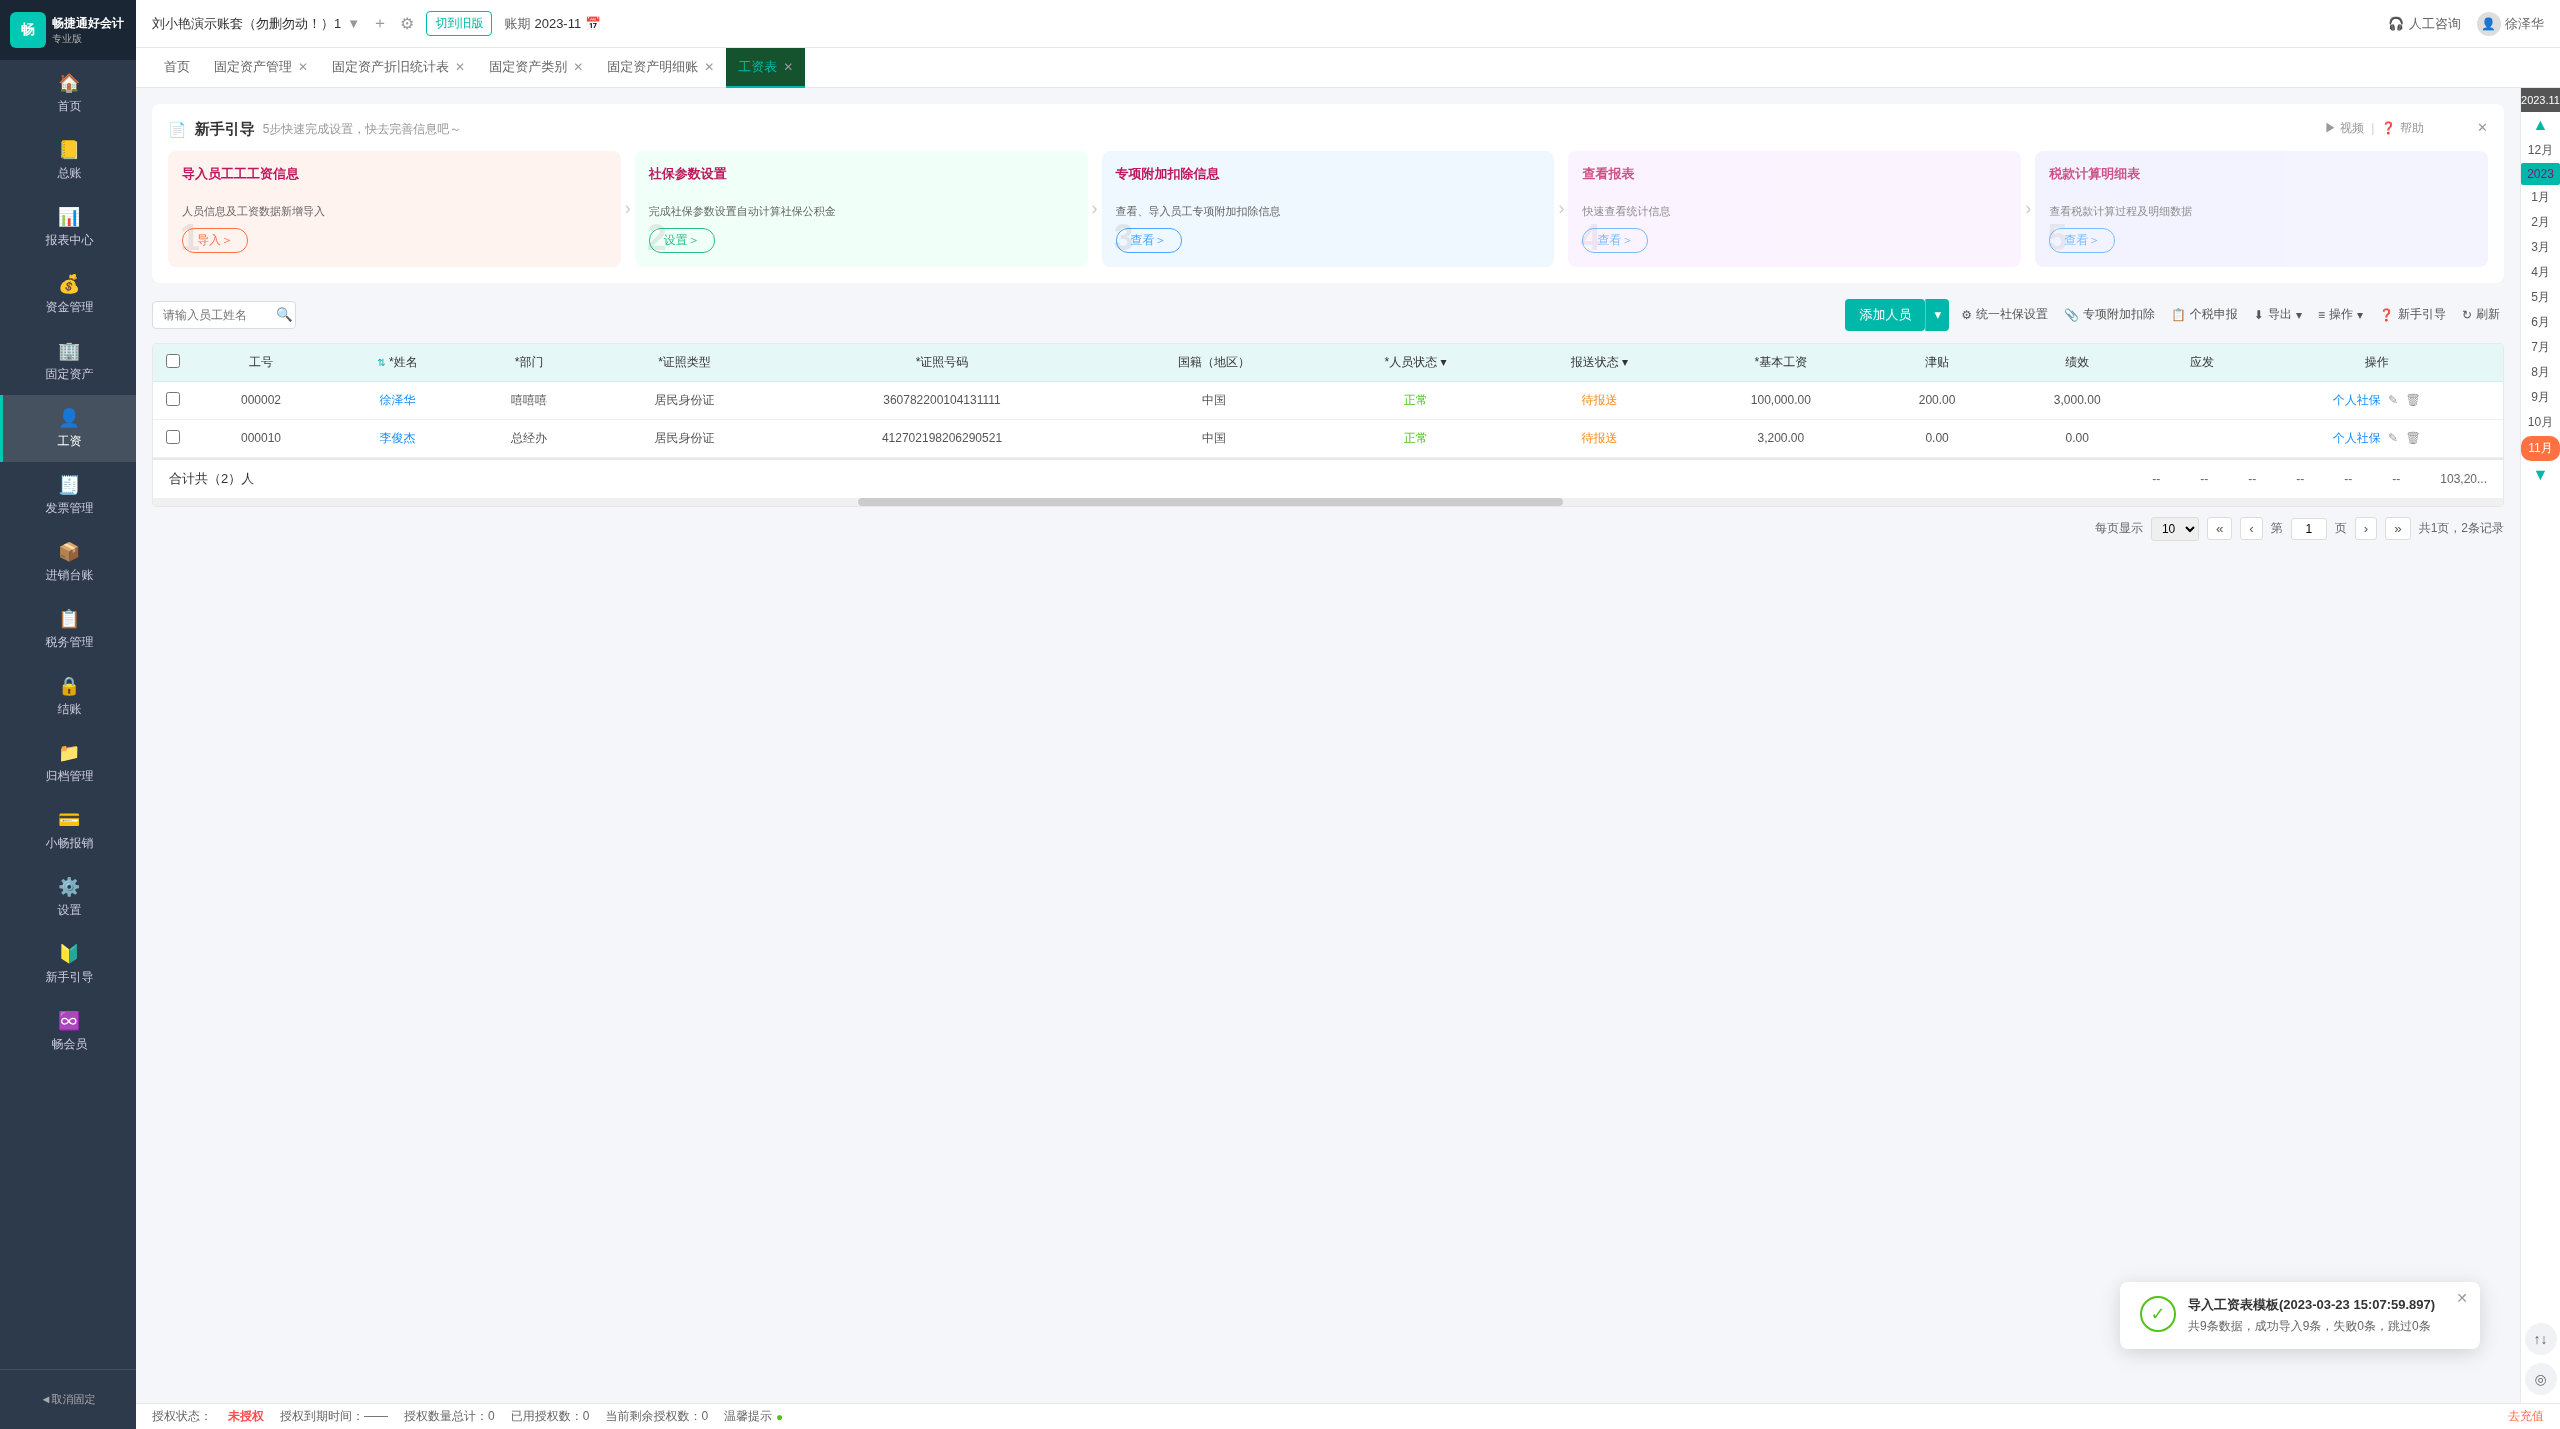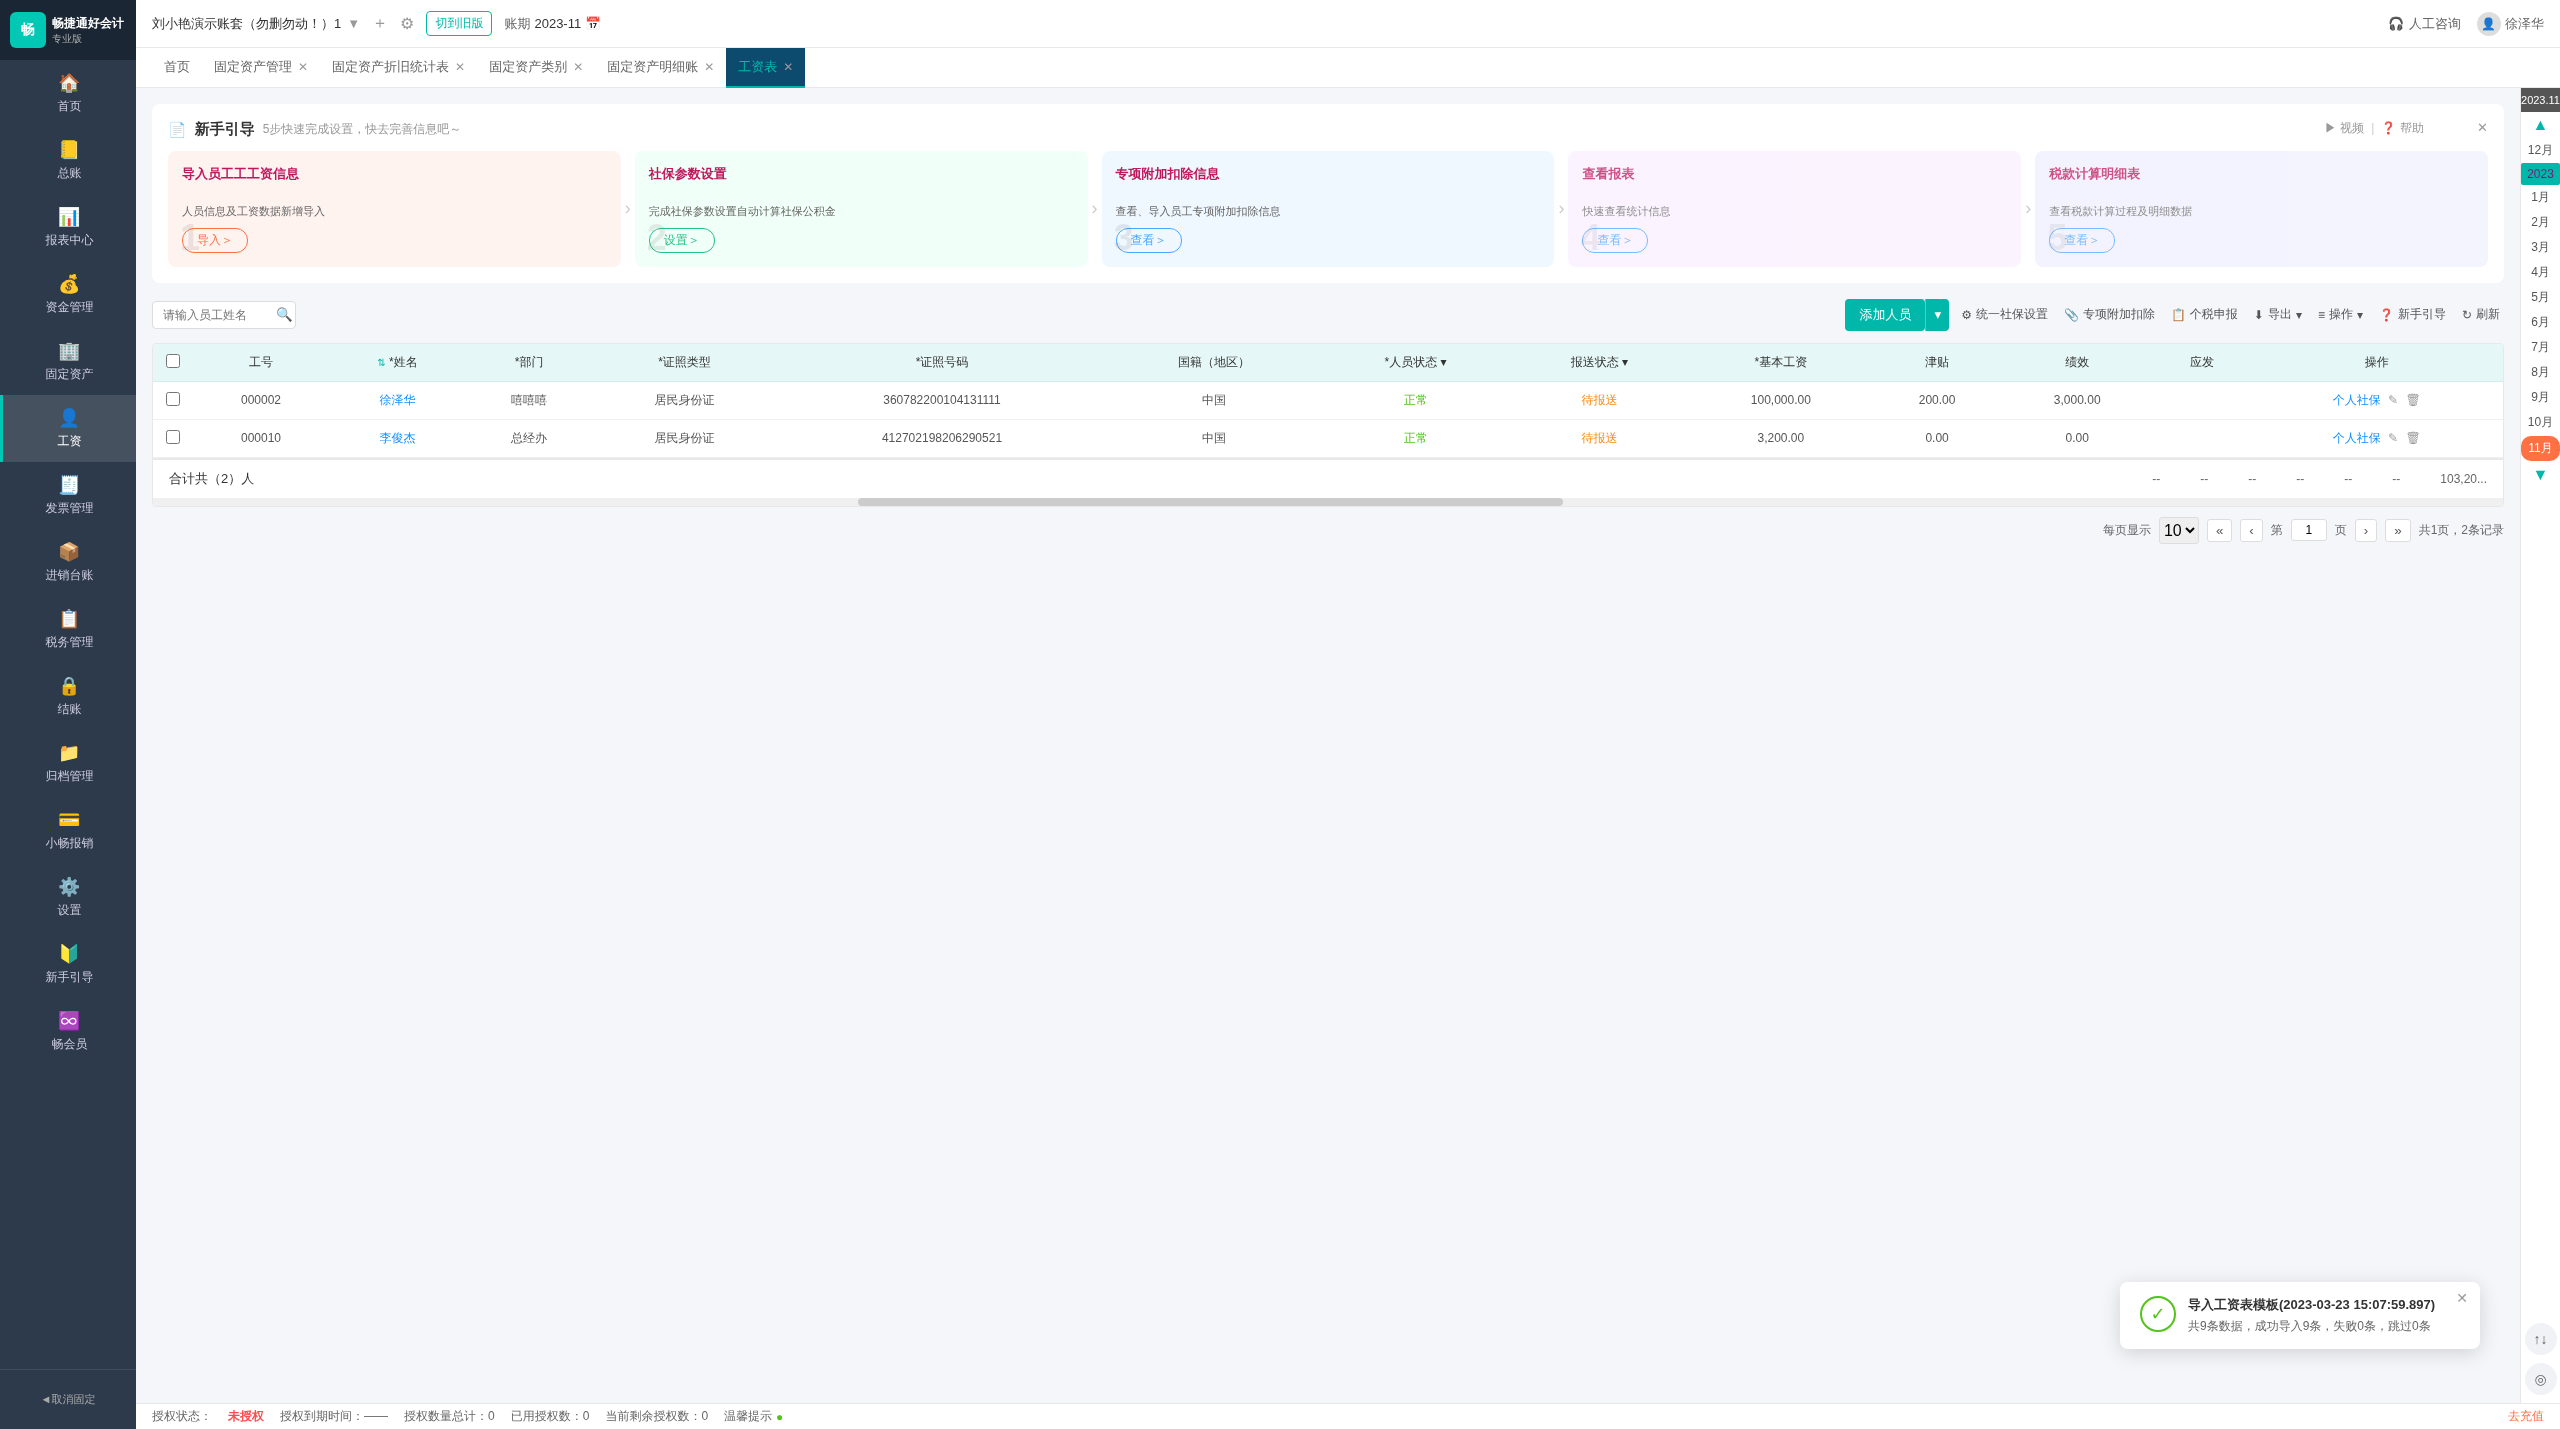--- a/index.html
+++ b/index.html
@@ -31,21 +31,21 @@
     .topbar-gear { color: #999; cursor: pointer; font-size: 16px; }
     .topbar-switch-btn { border: 1px solid #00b8a9; color: #00b8a9; background: #fff; border-radius: 4px; padding: 3px 8px; font-size: 12px; cursor: pointer; }
     .topbar-period { display: flex; align-items: center; gap: 4px; font-size: 13px; color: #666; }
     .topbar-right { margin-left: auto; display: flex; align-items: center; gap: 16px; }
     .topbar-service { display: flex; align-items: center; gap: 4px; color: #666; cursor: pointer; }
     .topbar-user { display: flex; align-items: center; gap: 4px; color: #666; }
     
     
     .tabs-bar { background: #fff; border-bottom: 1px solid #e8e8e8; display: flex; align-items: center; padding: 0 16px; height: 40px; flex-shrink: 0; }
     .tab { display: flex; align-items: center; gap: 4px; padding: 0 12px; height: 40px; font-size: 13px; color: #666; cursor: pointer; border-bottom: 2px solid transparent; white-space: nowrap; }
-    .tab.active { color: #00b8a9; border-bottom-color: #00b8a9; background: #0c4a6e; }
+    .tab.active { color: #00b8a9; border-bottom-color: #00b8a9; background: #14532d; }
     .tab-close { color: #999; font-size: 12px; cursor: pointer; margin-left: 2px; }
     
     
     .content-area { flex: 1; display: flex; overflow: hidden; background: #f5f6fa; }
     .content-main { flex: 1; overflow-y: auto; padding: 16px; }
     
     
     .wizard-card { background: #fff; border-radius: 8px; padding: 16px; margin-bottom: 16px; position: relative; }
     .wizard-title { display: flex; align-items: center; gap: 8px; font-size: 15px; font-weight: bold; color: #333; margin-bottom: 12px; }
     .wizard-subtitle { font-size: 12px; color: #999; font-weight: normal; }
@@ -80,21 +80,21 @@
     .table-wrap { background: #fff; border-radius: 4px; overflow: hidden; border: 1px solid #e8e8e8; }
     .data-table { width: 100%; border-collapse: collapse; font-size: 12px; }
     .data-table th { background: #e6f7f7; color: #333; padding: 10px 8px; text-align: center; font-weight: 500; border-bottom: 1px solid #d0ecec; white-space: nowrap; }
     .data-table td { padding: 10px 8px; text-align: center; border-bottom: 1px solid #f0f0f0; color: #555; white-space: nowrap; }
     .link-text { color: #1890ff; cursor: pointer; }
     .status-normal { color: #52c41a; }
     .status-pending { color: #fa8c16; }
     .col-check { width: 40px; }
     .table-footer { display: flex; align-items: center; justify-content: space-between; padding: 10px 16px; background: #fff; border-top: 1px solid #f0f0f0; }
     .page-btn { border: 1px solid #ddd; background: #fff; padding: 3px 8px; cursor: pointer; border-radius: 3px; color: #555; }
-    .page-size-select { border: 1px solid #ddd; border-radius: 3px; padding: 3px 0; font-size: 16px; }
+    .page-size-select { border: 1px solid #ddd; border-radius: 3px; padding: 3px 6px; font-size: 12px; }
     
     
     .status-bar { background: #fff; border-top: 1px solid #e8e8e8; padding: 4px 16px; display: flex; align-items: center; gap: 16px; font-size: 12px; color: #666; flex-shrink: 0; }
     .auth-status { color: #ff4d4f; font-weight: bold; }
     .auth-link { color: #ff7043; cursor: pointer; margin-left: auto; }
     .temp-indicator { color: #52c41a; }
     
     
     .right-panel { width: 40px; background: #fff; border-left: 1px solid #e8e8e8; display: flex; flex-direction: column; align-items: center; flex-shrink: 0; }
     .rp-year { font-size: 11px; color: #fff; background: #555; width: 100%; text-align: center; padding: 6px 0; }

